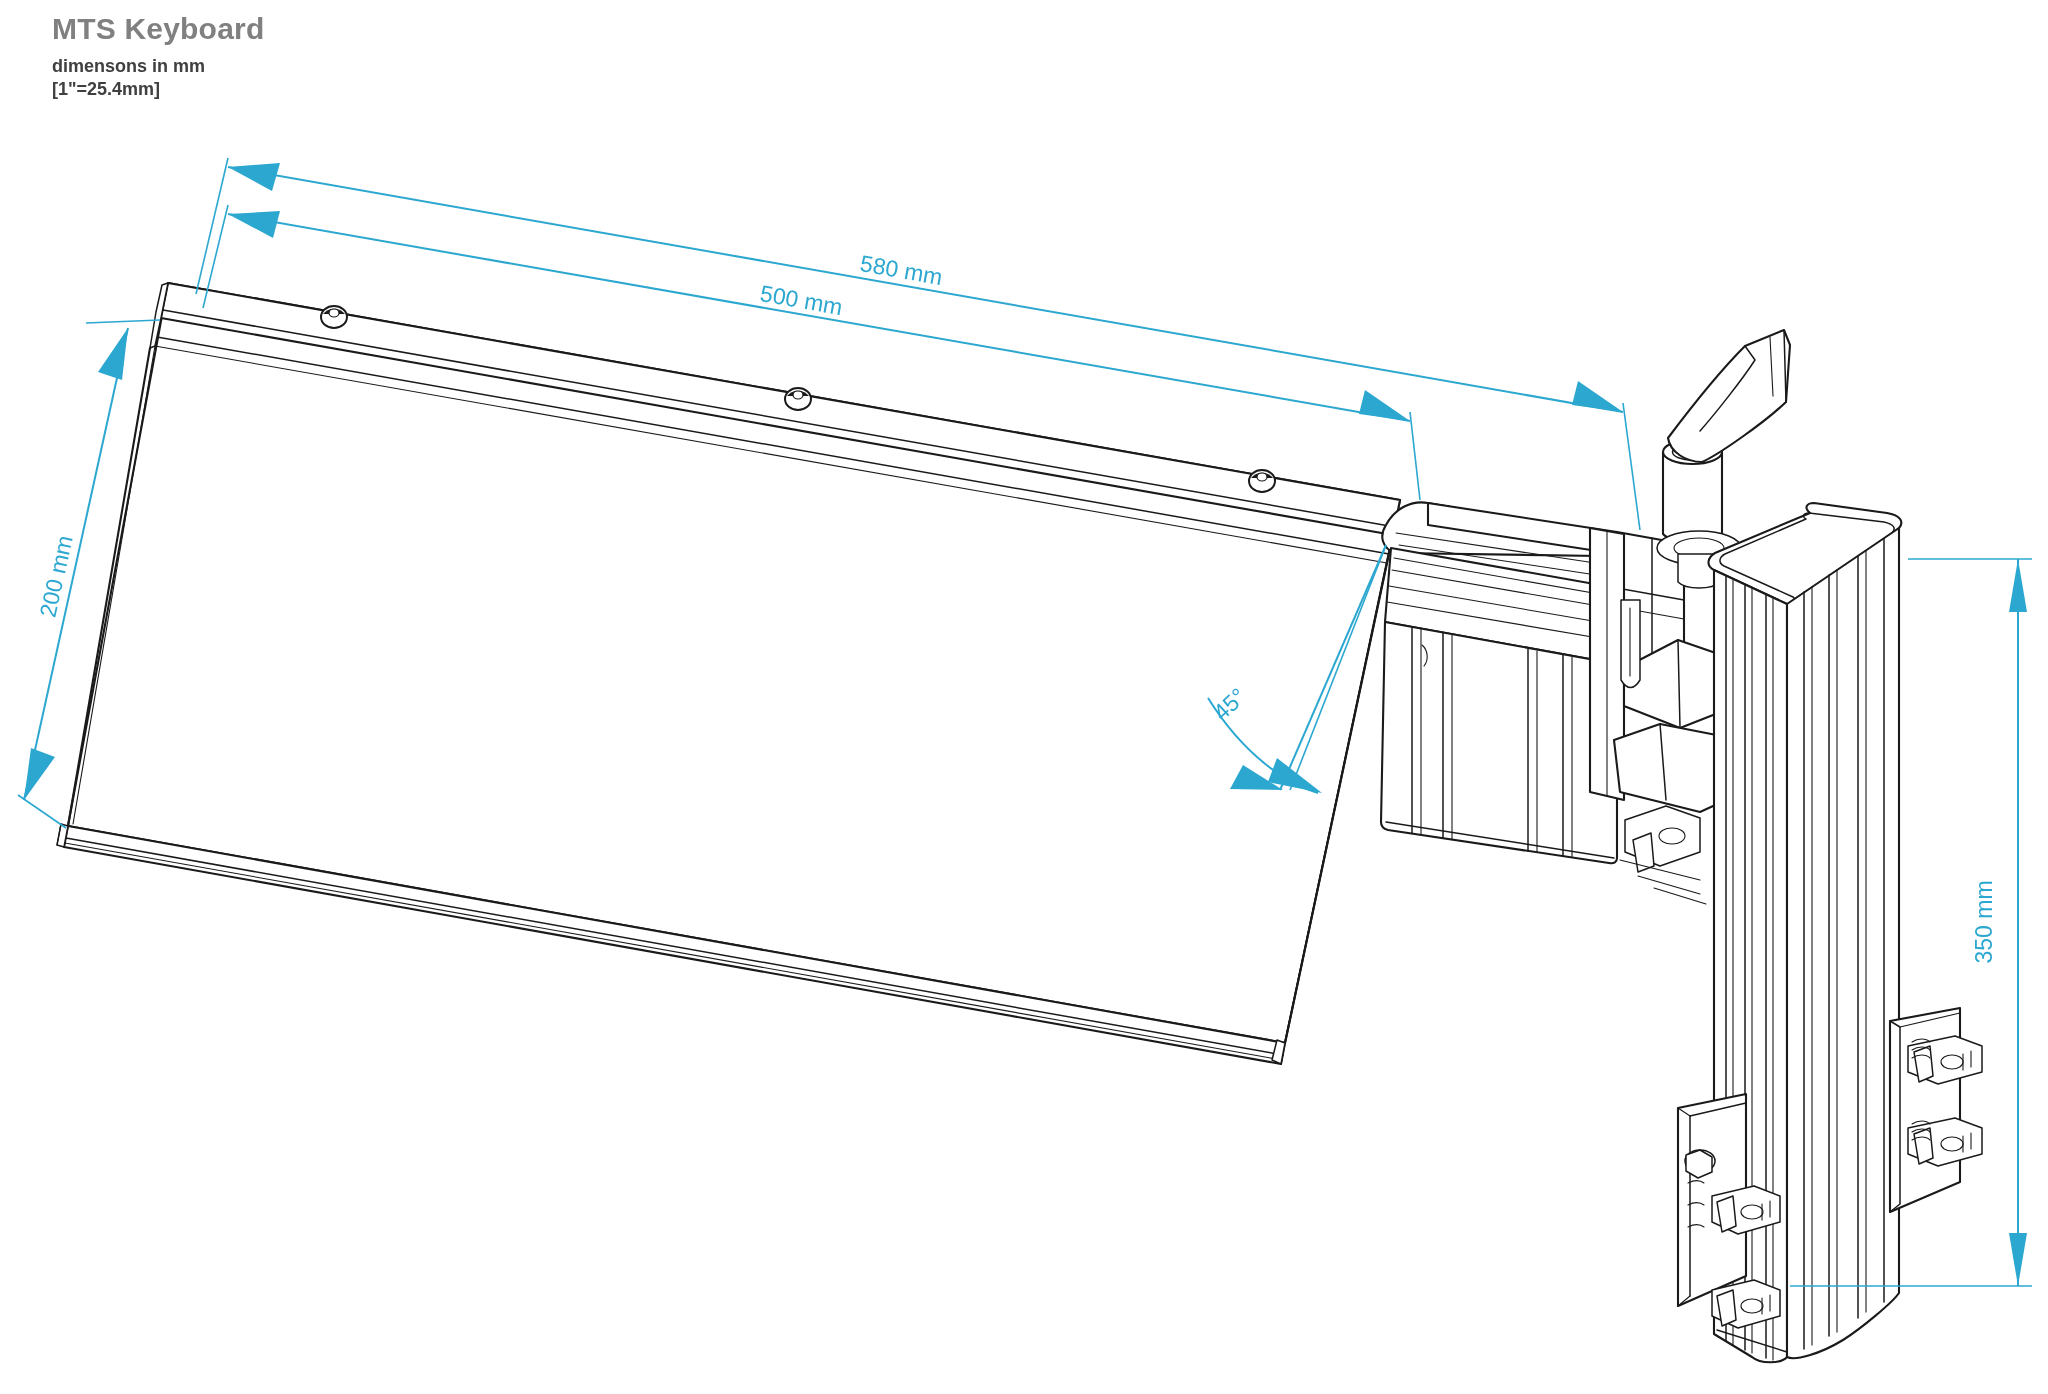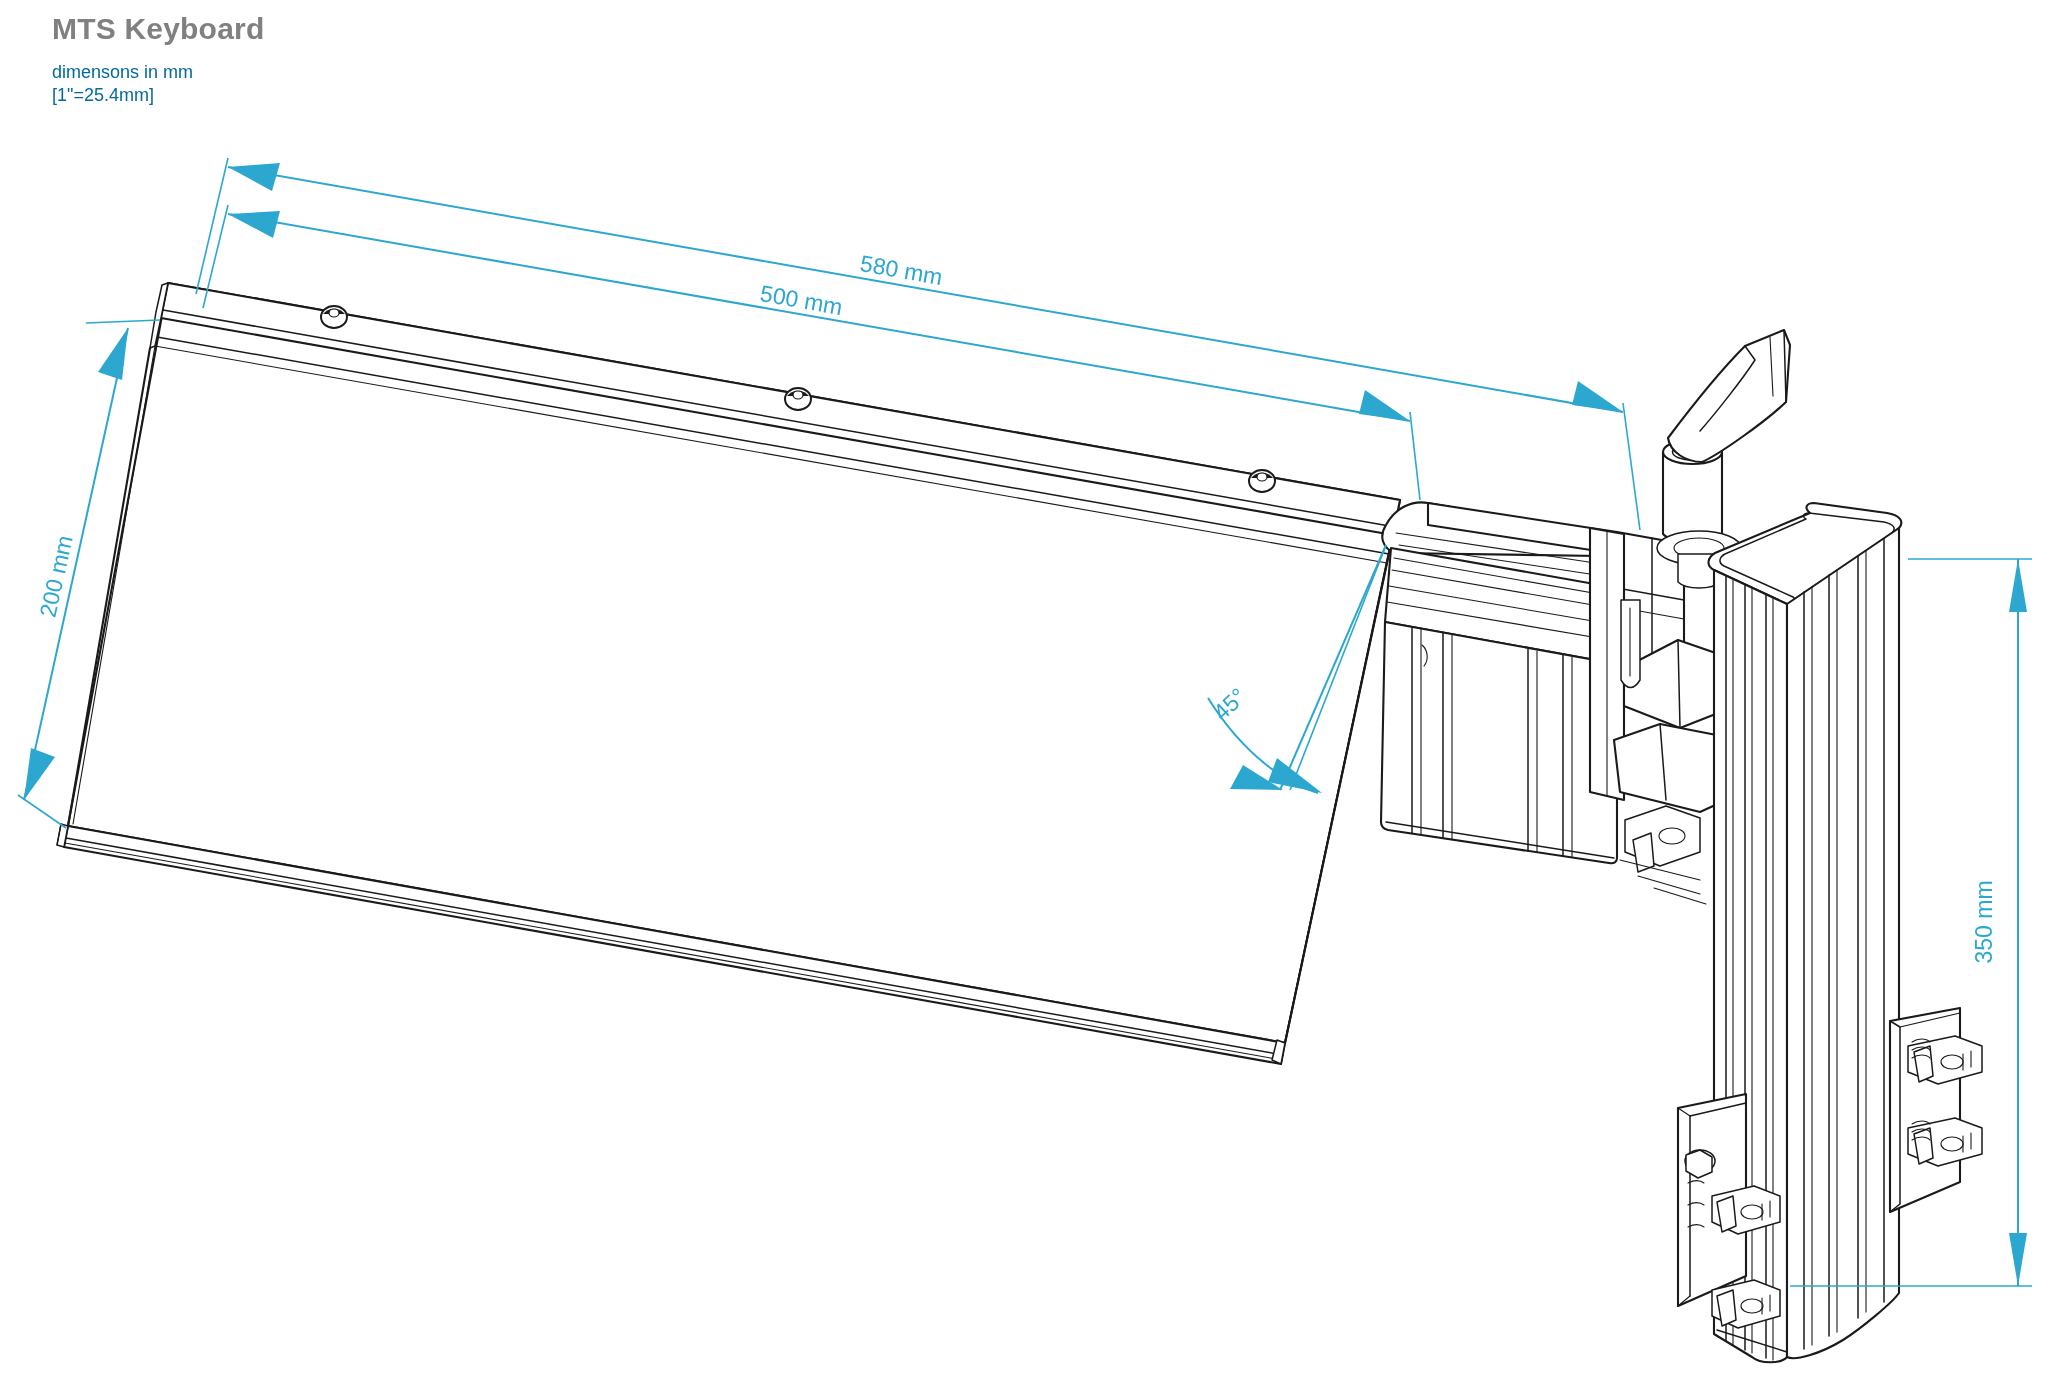--- a/index.html
+++ b/index.html
@@ -9,24 +9,24 @@
     font-family:"Liberation Sans","DejaVu Sans",sans-serif;
     overflow:hidden;
     position:relative;
   }
   #sheet{position:absolute;inset:0;width:2048px;height:1394px;background:#fff;}
 
   
   #title-block{position:absolute;left:52px;top:12px;}
   #doc-title{
     font-size:30px;font-weight:bold;color:#808080;
-    letter-spacing:.2px;line-height:1.1;margin:0 0 16px 0;white-space:nowrap;
+    letter-spacing:.2px;line-height:1.1;margin:0 0 10px 0;white-space:nowrap;
   }
   .sub-line{
-    font-size:18px;color:#0369a1;line-height:1.28;white-space:nowrap;
+    font-size:18px;color:#404040;line-height:1.28;white-space:nowrap;font-weight:bold;
   }
 
   
   #drawing{position:absolute;left:0;top:0;width:2048px;height:1394px;}
   .ln{fill:none;stroke:#1a1a1a;stroke-width:2.1;stroke-linecap:round;stroke-linejoin:round;}
   .ln-thin{fill:none;stroke:#1a1a1a;stroke-width:1.5;stroke-linecap:round;stroke-linejoin:round;}
   .ln-hair{fill:none;stroke:#1a1a1a;stroke-width:1.1;stroke-linecap:round;stroke-linejoin:round;}
   .face{fill:#ffffff;stroke:#1a1a1a;stroke-width:2.1;stroke-linejoin:round;stroke-linecap:round;}
   .face-thin{fill:#ffffff;stroke:#1a1a1a;stroke-width:1.5;stroke-linejoin:round;stroke-linecap:round;}
   .dimline{fill:none;stroke:#2ba7d0;stroke-width:2.0;stroke-linecap:butt;}

